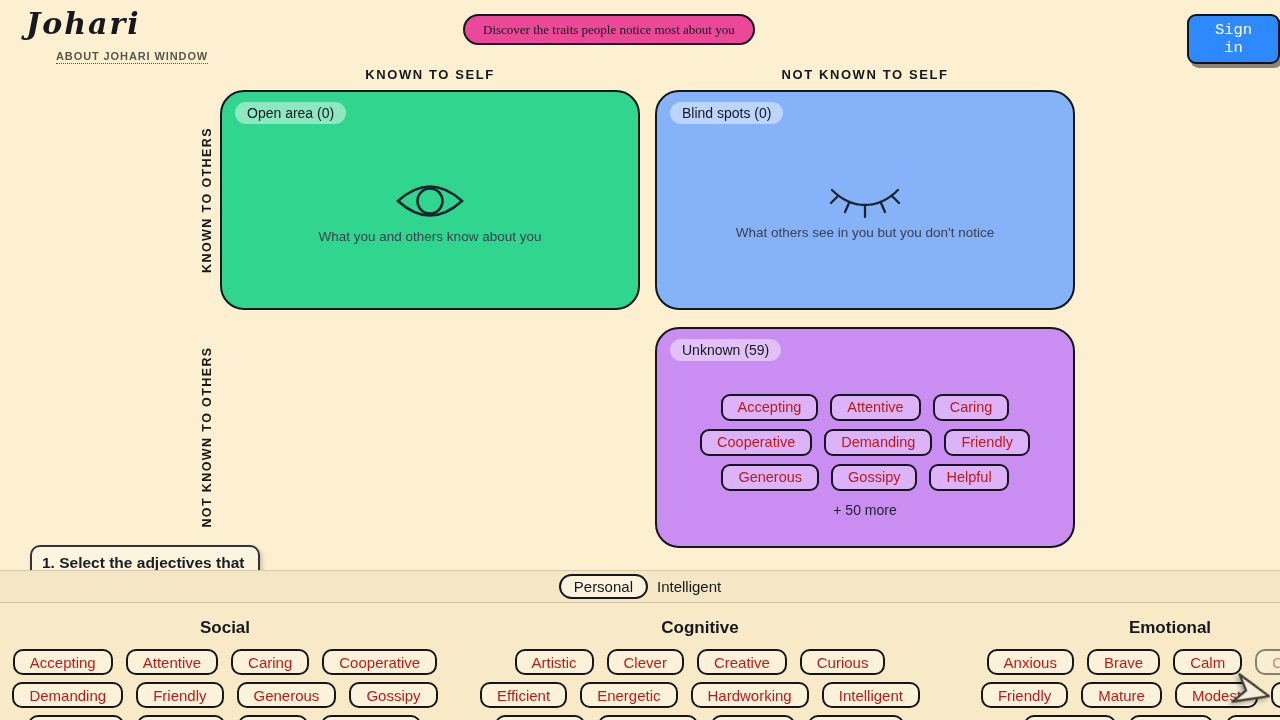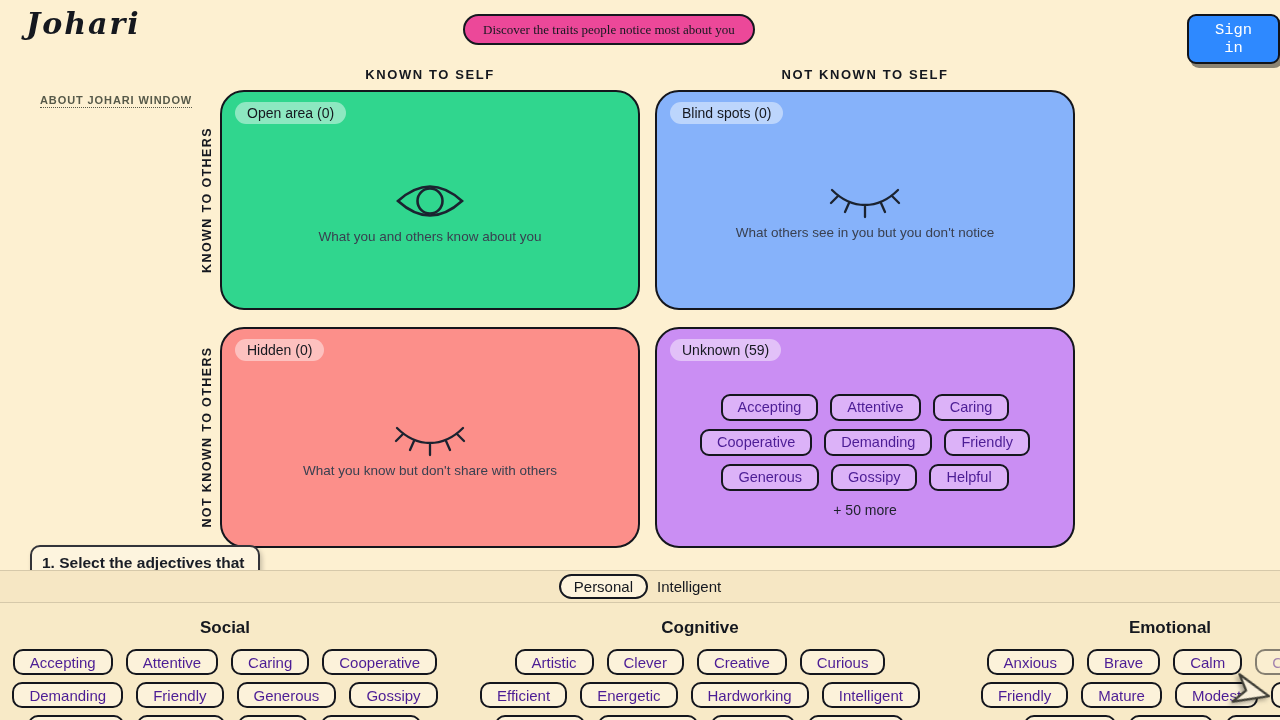--- a/index.html
+++ b/index.html
@@ -1,40 +1,40 @@
 <!DOCTYPE html>
 <html><head>
 <meta charset="utf-8">
 <style>
   html,body{margin:0;padding:0;}
   body{width:1280px;height:720px;overflow:hidden;font-family:"Liberation Sans",sans-serif;}
   .app{position:relative;width:1280px;height:720px;background:#fdf0d1;overflow:hidden;color:#15181f;}
 
   
   .logo{position:absolute;left:26px;top:6px;font-family:"DejaVu Serif",serif;font-style:italic;font-weight:700;font-size:30px;letter-spacing:2px;color:#15181f;}
-  .about{position:absolute;left:40px;top:50px;font-size:11px;font-weight:600;letter-spacing:.9px;color:#565949;border-bottom:1.5px dotted #565949;padding-bottom:1px;cursor:pointer;margin-top:44px;}
+  .about{position:absolute;left:56px;top:50px;font-size:11px;font-weight:600;letter-spacing:.9px;color:#565949;border-bottom:1.5px dotted #565949;padding-bottom:1px;cursor:pointer;}
   .tagline{position:absolute;left:463px;top:14px;height:25px;display:flex;align-items:center;padding:1px 18px;background:#ec4899;border:2px solid #15181f;border-radius:16px;font-size:13px;font-weight:500;font-family:Liberation Serif, serif;}
   .signin{position:absolute;left:1187px;top:14px;padding:5px 14px;background:#2e89ff;color:#fff;border:2.5px solid #10131a;border-radius:9px;font-size:15.5px;font-weight:500;box-shadow:3px 4px 0 rgba(0,0,0,.45);cursor:pointer;font-family:Liberation Mono, monospace;}
 
   
   .colhead{position:absolute;top:67px;width:420px;text-align:center;font-size:13px;font-weight:700;letter-spacing:1.6px;}
   .vlabel{position:absolute;transform:translate(-50%,-50%) rotate(-90deg);white-space:nowrap;font-size:12.5px;font-weight:700;letter-spacing:1.4px;}
 
   
   .quad{position:absolute;width:420px;border:2.5px solid #14161d;border-radius:24px;box-sizing:border-box;}
   .quad .pill{position:absolute;left:13px;top:10px;padding:3px 12px;background:rgba(255,255,255,.45);border-radius:14px;font-size:14px;font-weight:500;}
   .qcontent{position:absolute;inset:0;display:flex;flex-direction:column;align-items:center;justify-content:center;padding-top:22px;gap:1px;}
   .caption{font-size:13.5px;color:#394050;}
   .q-open{left:220px;top:90px;height:220px;background:#30d68e;}
   .q-blind{left:655px;top:90px;height:220px;background:#86b2fa;}
   .q-hidden{left:220px;top:327px;height:221px;background:#fc8f8a;}
   .q-unknown{left:655px;top:327px;height:221px;background:#ca8ef3;}
   .uchips{position:absolute;inset:0;display:flex;flex-direction:column;align-items:center;justify-content:center;padding-top:36px;gap:8px;}
   .uchips-row{display:flex;gap:12px;justify-content:center;}
-  .chip{box-sizing:border-box;height:27px;display:inline-flex;align-items:center;justify-content:center;padding:0 15px;border:2px solid #14161d;border-radius:9px;font-size:14.5px;font-weight:500;font-family:inherit;color:#4c1d95;cursor:pointer;}
+  .chip{box-sizing:border-box;height:27px;display:inline-flex;align-items:center;justify-content:center;padding:0 15px;border:2px solid #14161d;border-radius:9px;font-size:14.5px;font-weight:500;font-family:inherit;color:#b91c1c;cursor:pointer;}
   .chip.purple{background:#dcb2f8;}
   .more{font-size:14px;margin-top:3px;color:#1d212b;}
 
   
   .tooltip{position:absolute;left:30px;top:545px;width:230px;box-sizing:border-box;padding:6px 10px;background:#fdf4de;border:2px solid #33343a;border-radius:10px;font-size:15.5px;font-weight:600;line-height:20px;color:#191d26;box-shadow:2px 3px 5px rgba(0,0,0,.22);}
   .pink-arrow{position:absolute;left:33px;top:599px;filter:drop-shadow(-2px 3px 2px rgba(0,0,0,.3));}
   .cursor{position:absolute;left:1232px;top:675px;transform:rotate(14deg);filter:drop-shadow(-2px 3px 2px rgba(0,0,0,.3));}
 
   
   .tabband{position:absolute;left:0;top:570px;width:1280px;height:33px;background:#f6e7c4;border-top:1px solid rgba(0,0,0,.13);border-bottom:1px solid rgba(0,0,0,.13);display:flex;align-items:center;justify-content:center;gap:9px;box-sizing:border-box;}
@@ -92,38 +92,20 @@
               <path d="M38 25 L38 35"></path>
               <path d="M54 21 L58 30"></path>
               <path d="M65 14 L72 21"></path>
             </g>
           </svg>
       </span>
       <span class="caption">What others see in you but you don't notice</span>
     </div>
   </div>
 
-  <div class="quad q-hidden">
-    <span class="pill">Hidden (0)</span>
-    <div class="qcontent">
-      <span>
-        <svg width="76" height="38" viewBox="0 0 76 38">
-            <g fill="none" stroke="#1b2330" stroke-width="2.3" stroke-linecap="round">
-              <path d="M5 8 C25 28 51 28 71 8"></path>
-              <path d="M11 14 L4 21"></path>
-              <path d="M22 21 L18 30"></path>
-              <path d="M38 25 L38 35"></path>
-              <path d="M54 21 L58 30"></path>
-              <path d="M65 14 L72 21"></path>
-            </g>
-          </svg>
-      </span>
-      <span class="caption">What you know but don't share with others</span>
-    </div>
-  </div>
 
   <div class="quad q-unknown">
     <span class="pill">Unknown (59)</span>
     <div class="uchips">
       <div class="uchips-row">
         <button class="chip purple">Accepting</button>
         <button class="chip purple">Attentive</button>
         <button class="chip purple">Caring</button>
       </div>
       <div class="uchips-row">

